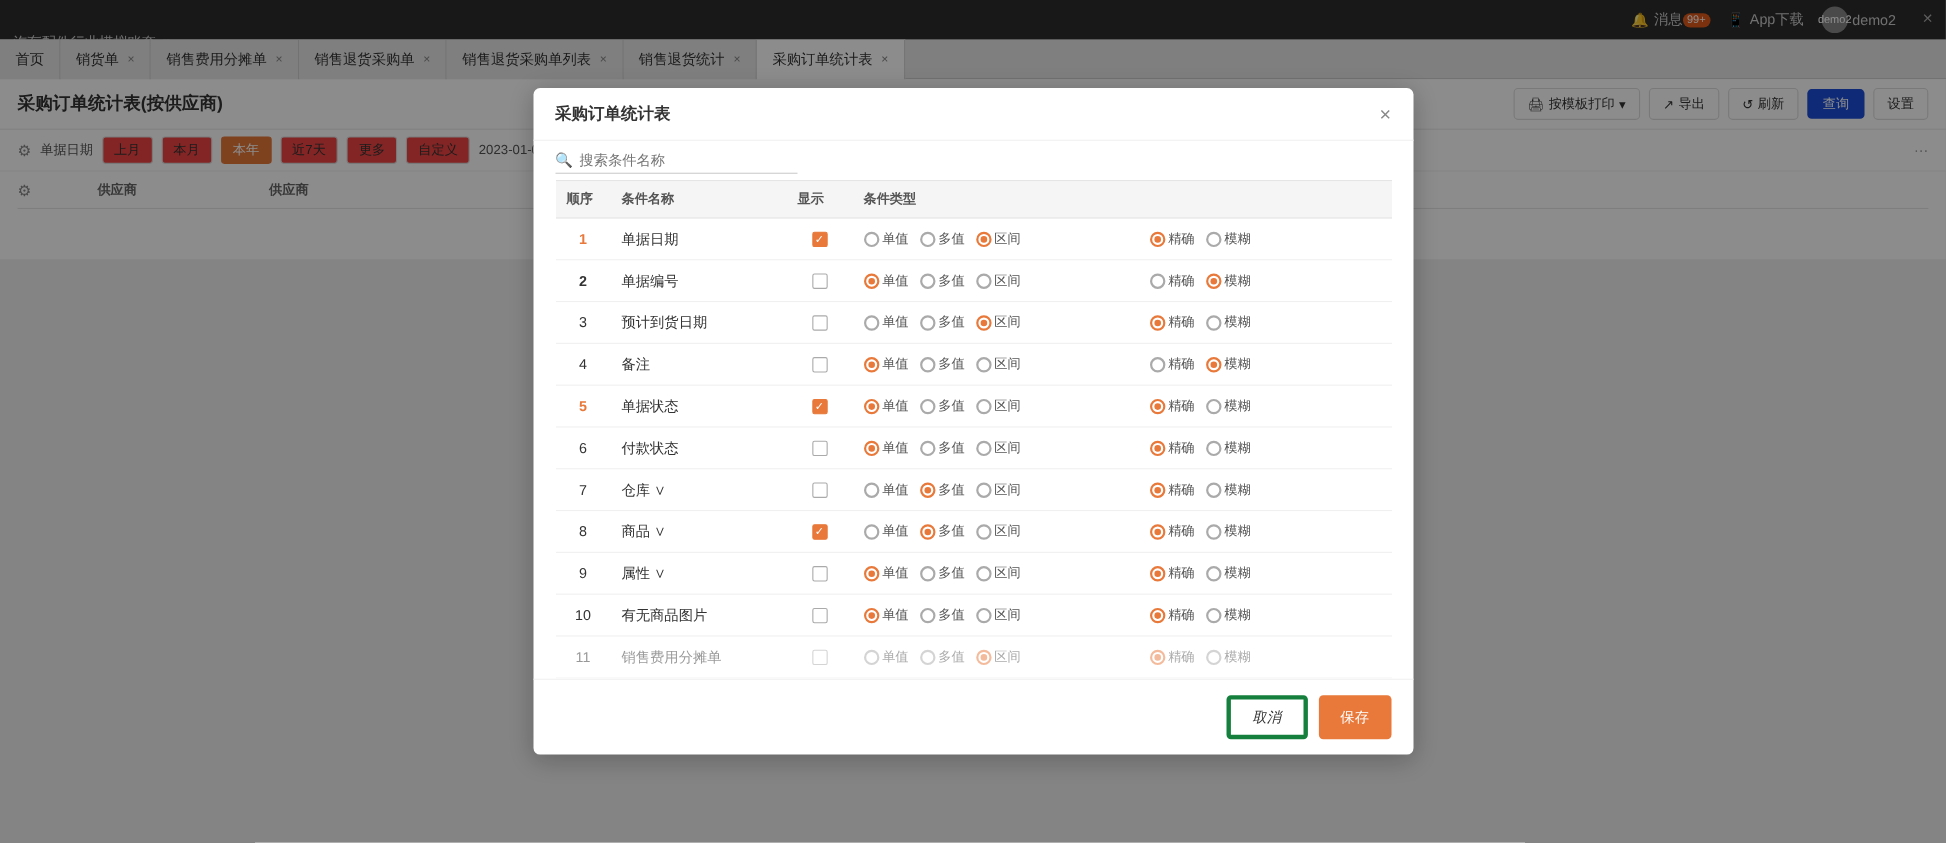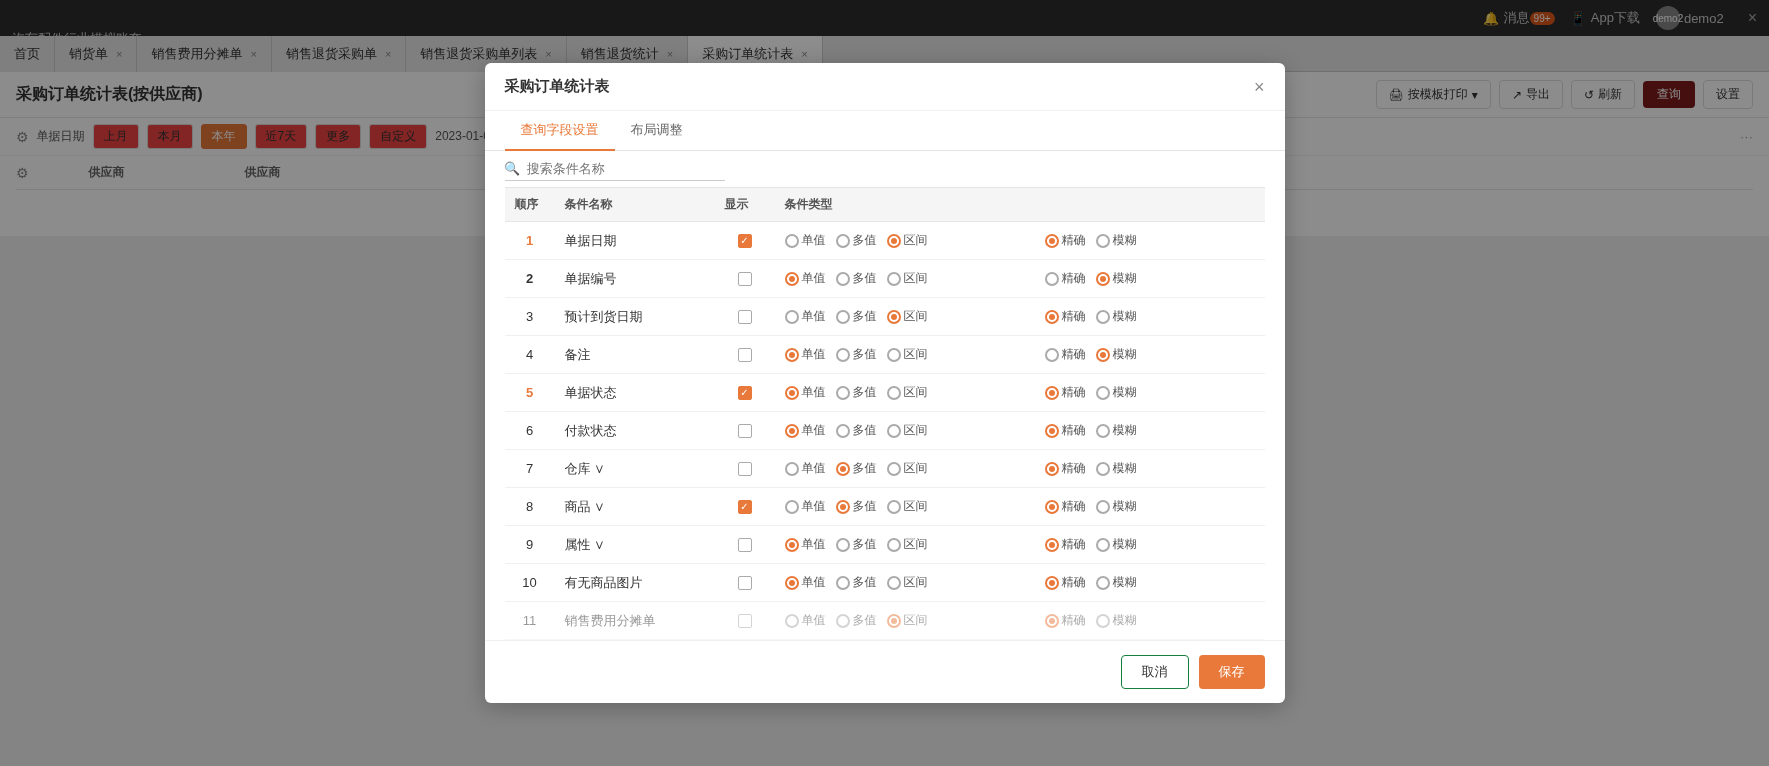--- a/index.html
+++ b/index.html
@@ -61,21 +61,21 @@
       background: white;
       padding: 8px 16px;
       display: flex;
       align-items: center;
       justify-content: space-between;
       border-bottom: 1px solid #e5e5e5;
     }
     .page-title { font-size: 16px; font-weight: bold; color: #333; }
     .page-actions { display: flex; gap: 8px; align-items: center; }
     .btn-action { padding: 5px 12px; border: 1px solid #ddd; background: white; border-radius: 4px; cursor: pointer; color: #333; font-size: 12px; display: flex; align-items: center; gap: 4px; }
-    .btn-primary { background: #7f1d1d; color: white; border: none; padding: 5px 14px; border-radius: 4px; cursor: pointer; font-size: 12px; }
+    .btn-primary { background: #1d4ed8; color: white; border: none; padding: 5px 14px; border-radius: 4px; cursor: pointer; font-size: 12px; }
 
     
     .filter-bar {
       background: white;
       padding: 6px 16px;
       display: flex;
       align-items: center;
       gap: 8px;
       border-bottom: 1px solid #f0f0f0;
       flex-wrap: wrap;
@@ -225,21 +225,21 @@
     }
 
     
     .dialog-footer {
       padding: 14px 20px;
       display: flex;
       justify-content: flex-end;
       gap: 10px;
       border-top: 1px solid #f0f0f0;
     }
-    .btn-cancel { padding: 7px 20px; border: 1px solid #15803d; background: white; border-radius: 4px; cursor: pointer; font-size: 13px; color: #333; }
+    .btn-cancel { padding: 7px 20px; border: 4px solid #15803d; background: white; border-radius: 4px; cursor: pointer; font-size: 13px; color: #333; font-style: italic; }
     .btn-save { padding: 7px 20px; background: #e8793a; color: white; border: none; border-radius: 4px; cursor: pointer; font-size: 13px; }
 
     .settings-icon { color: #888; font-size: 14px; }
 
     
     .dialog-table::-webkit-scrollbar { width: 6px; }
     .dialog-table::-webkit-scrollbar-thumb { background: #ccc; border-radius: 3px; }
   </style>
 </head>
 <body>
@@ -346,28 +346,20 @@
 </div>
 
 <div class="overlay">
   <div class="dialog">
 
     <div class="dialog-header">
       <span class="dialog-title">采购订单统计表</span>
       <span class="dialog-close">×</span>
     </div>
 
-    <div class="dialog-tabs">
-      <div class="dialog-tab active">
-        <span>查询字段设置</span>
-      </div>
-      <div class="dialog-tab">
-        <span>布局调整</span>
-      </div>
-    </div>
 
     <div class="dialog-search">
       <div class="search-box">
         <span class="search-icon">🔍</span>
         <input type="text" placeholder="搜索条件名称" style="">
       </div>
     </div>
 
     <div class="dialog-table">
 

